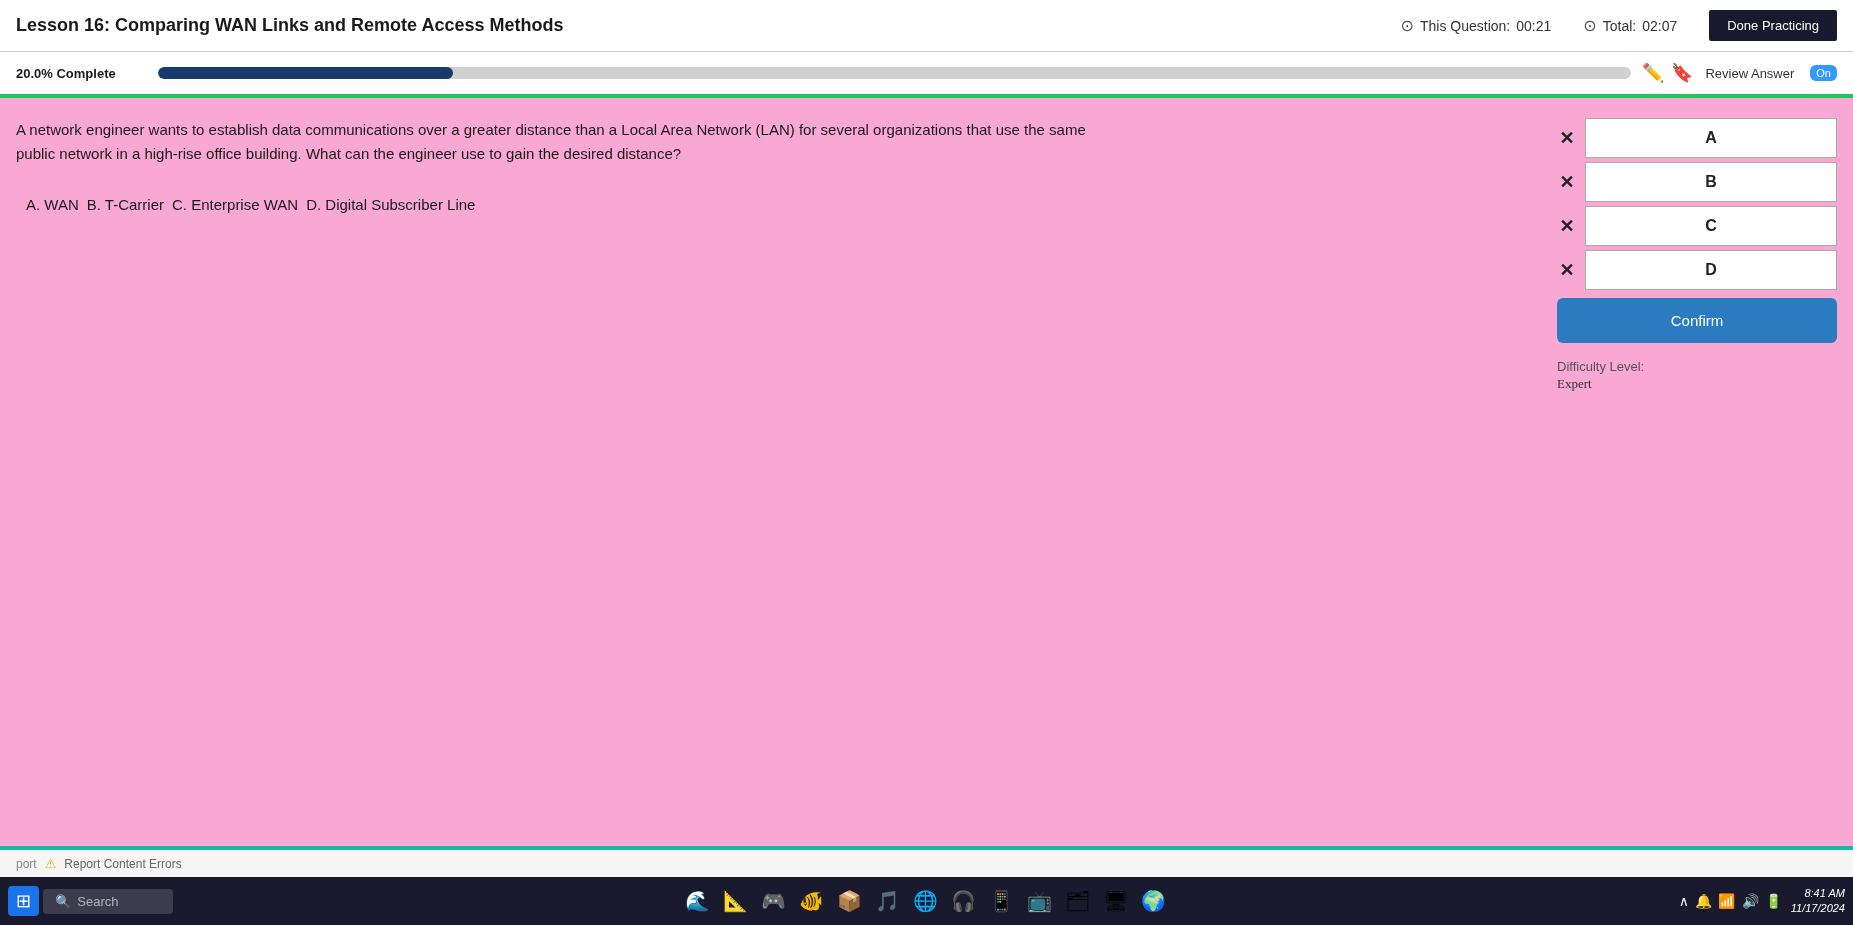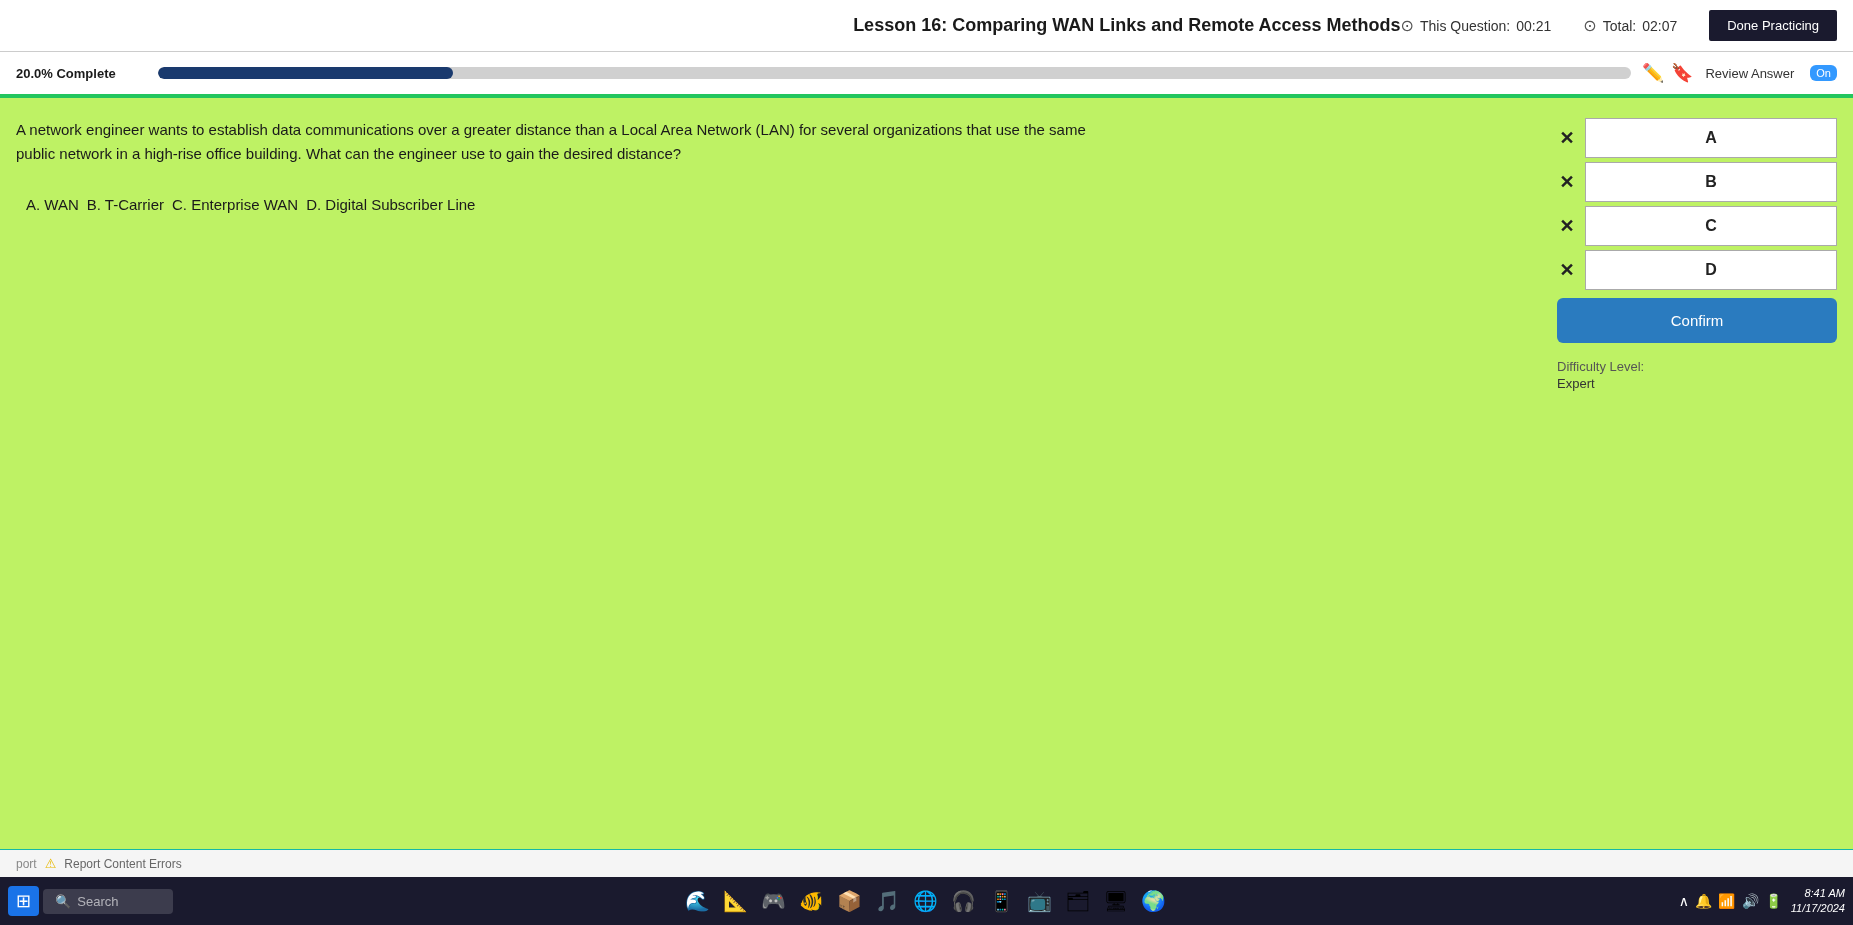--- a/index.html
+++ b/index.html
@@ -13,21 +13,21 @@
       flex-direction: column;
     }
 
     
     .header {
       background: #fff;
       border-bottom: 1px solid #ccc;
       padding: 8px 16px;
       display: flex;
       align-items: center;
-      justify-content: flex-end;
+      justify-content: space-between;
       min-height: 52px;
     }
     .header-title {
       font-size: 18px;
       font-weight: 700;
       color: #1a1a1a;
     }
     .header-center {
       display: flex;
       align-items: center;
@@ -100,21 +100,21 @@
       border-radius: 6px;
       margin-left: 4px;
     }
 
     
     .main-content {
       flex: 1;
       display: flex;
       padding: 20px 16px;
       gap: 20px;
-      background: #bef264;
+      background: #f9a8d4;
     }
 
     
     .question-area {
       flex: 1;
       background: transparent;
     }
     .question-text {
       font-size: 15px;
       color: #1a1a1a;
@@ -187,26 +187,27 @@
       color: #555;
     }
     .difficulty-label {
       font-size: 13px;
       color: #555;
     }
     .difficulty-value {
       font-size: 13px;
       color: #333;
       margin-top: 2px;
+      font-family: Liberation Serif, serif;
     }
 
     
     .footer {
       background: #f5f5f5;
-      border-top: 1px solid #14b8a6;
+      border-top: 4px solid #14b8a6;
       padding: 6px 16px;
       font-size: 12px;
       color: #888;
       display: flex;
       align-items: center;
       gap: 8px;
     }
     .report-link {
       color: #666;
       cursor: pointer;

